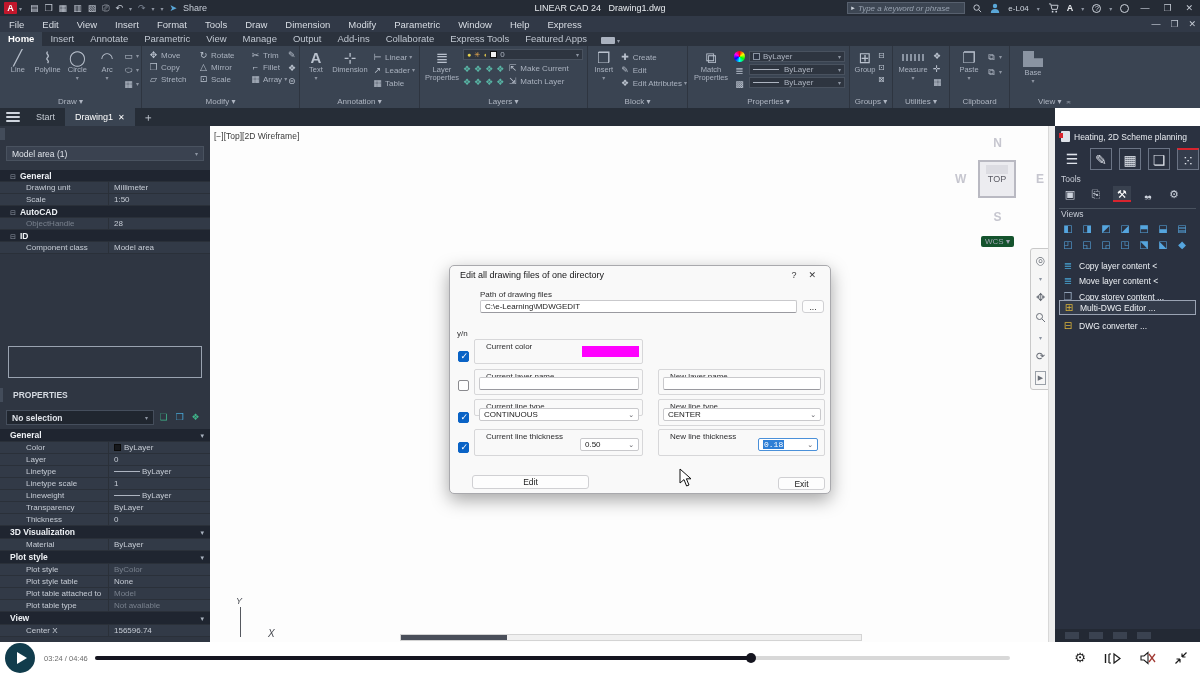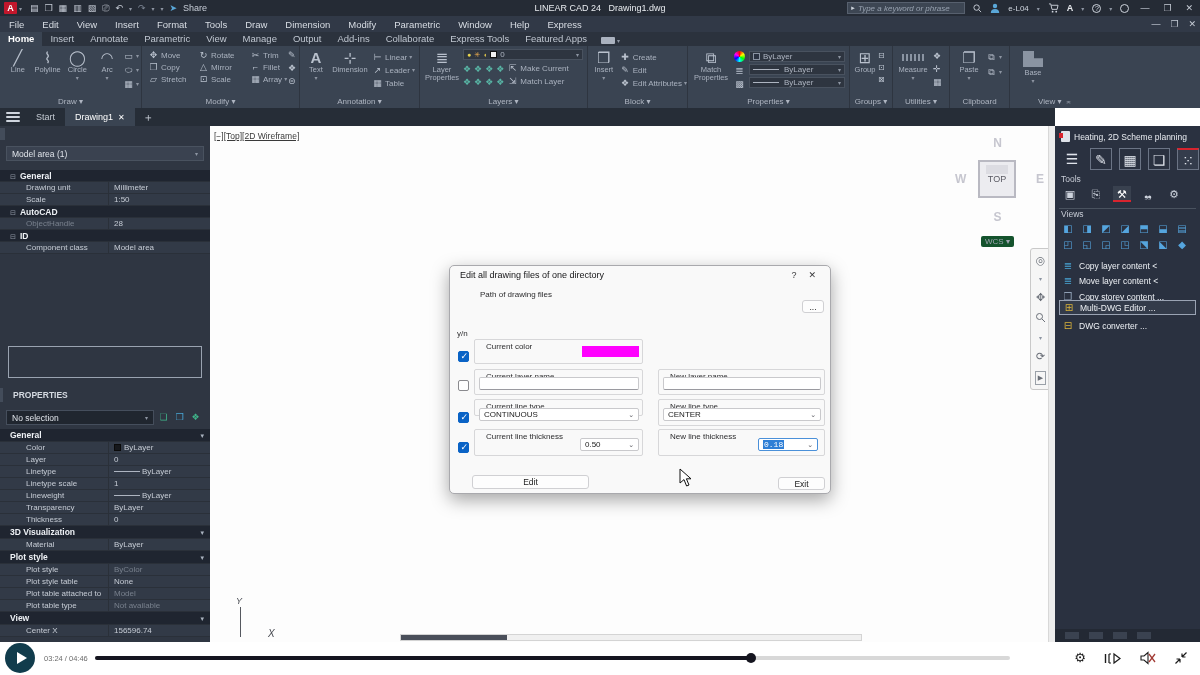--- a/index.html
+++ b/index.html
@@ -64,26 +64,26 @@
   .prow.sec { background:#1f2530; color:#eef1f5; font-weight:bold; font-size:8.5px; }
   .prow.sec .pl { width:auto; flex:1; padding-left:10px; }
   .prow .muted { color:#78808d; }
   .minus { color:#8d95a2; font-weight:normal; font-size:7px; margin-right:4px; }
   .seccarr { color:#aab2bf; font-size:7px; padding-right:6px; font-weight:normal; }
   .swbox { display:inline-block; width:7px; height:7px; background:#fff; border:1px solid #0a0a0a; vertical-align:-1px; margin-right:3px; background:#16181c; }
   .previewbox { position:absolute; left:8px; top:220px; width:194px; height:32px; border:1px solid #9aa3b0; background:#2f3642; }
   .lp-title { position:absolute; left:0; top:262px; width:210px; height:14px; font-size:8.5px; font-weight:bold; color:#d4d9e0; line-height:14px; padding-left:10px; border-left:3px solid #434c5a; }
   .sel2row { position:absolute; left:6px; top:284px; width:198px; height:15px; display:flex; gap:3px; align-items:center; }
   .sel2 { width:148px; height:15px; background:#20262f; border:1px solid #454e5c; font-size:8.5px; color:#dfe3e9; display:flex; align-items:center; padding:0 5px; }
-  .sel2 .flex { flex:1; }
+  .sel2 .flex { flex:1;font-weight:bold; }
   .mini-ic { width:13px; height:13px; font-size:9px; line-height:13px; text-align:center; color:#3fb58a; }
 
   
   .canvas { position:absolute; left:210px; top:126px; width:845px; height:516px; background:#fdfdfd; }
-  .vp-label { position:absolute; left:4px; top:5px; font-size:8.5px; color:#3a3a3a;text-decoration:underline; }
+  .vp-label { position:absolute; left:4px; top:5px; font-size:8.5px; color:#3a3a3a; }
   .viewcube { position:absolute; left:735px; top:8px; width:105px; height:125px; color:#c6c6cf; }
   .vc-n { position:absolute; left:0; right:0; top:2px; text-align:center; font-size:12px; font-weight:bold; }
   .vc-s { position:absolute; left:0; right:0; top:76px; text-align:center; font-size:12px; font-weight:bold; }
   .vc-w { position:absolute; left:10px; top:38px; font-size:12px; font-weight:bold; }
   .vc-e { position:absolute; right:6px; top:38px; font-size:12px; font-weight:bold; }
   .vc-top { position:absolute; left:33px; top:26px; width:38px; height:38px; background:#ececf0; border:2px solid #b9b9c2; color:#5a5a63; font-size:9px; display:flex; align-items:center; justify-content:center; }
   .vc-top .inner { position:absolute; top:3px; left:6px; right:6px; height:9px; background:#dcdce2; }
   .vc-top .txt { position:relative; z-index:1; }
   .vc-wcs { position:absolute; left:36px; top:102px; background:#14532d; color:#9ea3b0; font-size:8px; padding:1px 4px; border-radius:2px; }
   .navbar { position:absolute; left:820px; top:122px; width:21px; height:142px; background:#f6f6f6; border:1px solid #c9c9c9; border-radius:3px; display:flex; flex-direction:column; align-items:center; justify-content:space-around; color:#6a6f78; font-size:11px; }
@@ -715,20 +715,21 @@
   </div>
 
   <div class="dialog">
     <div class="dlg-title">
       <span class="flex">Edit all drawing files of one directory</span>
       <span class="dlg-hb">?</span>
       <span class="dlg-x">✕</span>
     </div>
 
     <div style="position:absolute;left:30px;top:24px;font-size:8px;color:#2c2c2e">Path of drawing files</div>
+    <div class="txt-input" style="left:30px;top:34px;width:317px">C:\e-Learning\MDWGEDIT</div>
     <div class="dbtn" style="left:352px;top:34px;width:22px;height:13px">...</div>
 
     <div class="yn">y/n</div>
 
     <div class="cbx checked" style="left:8px;top:85px"></div>
     <div class="grp" style="left:24px;top:73px;width:169px;height:25px">
       <span class="glab">Current color</span>
       <span class="swatch" style="left: 107px; top: 6px; width: 57px; background: rgb(255, 0, 255);"></span>
     </div>
 

